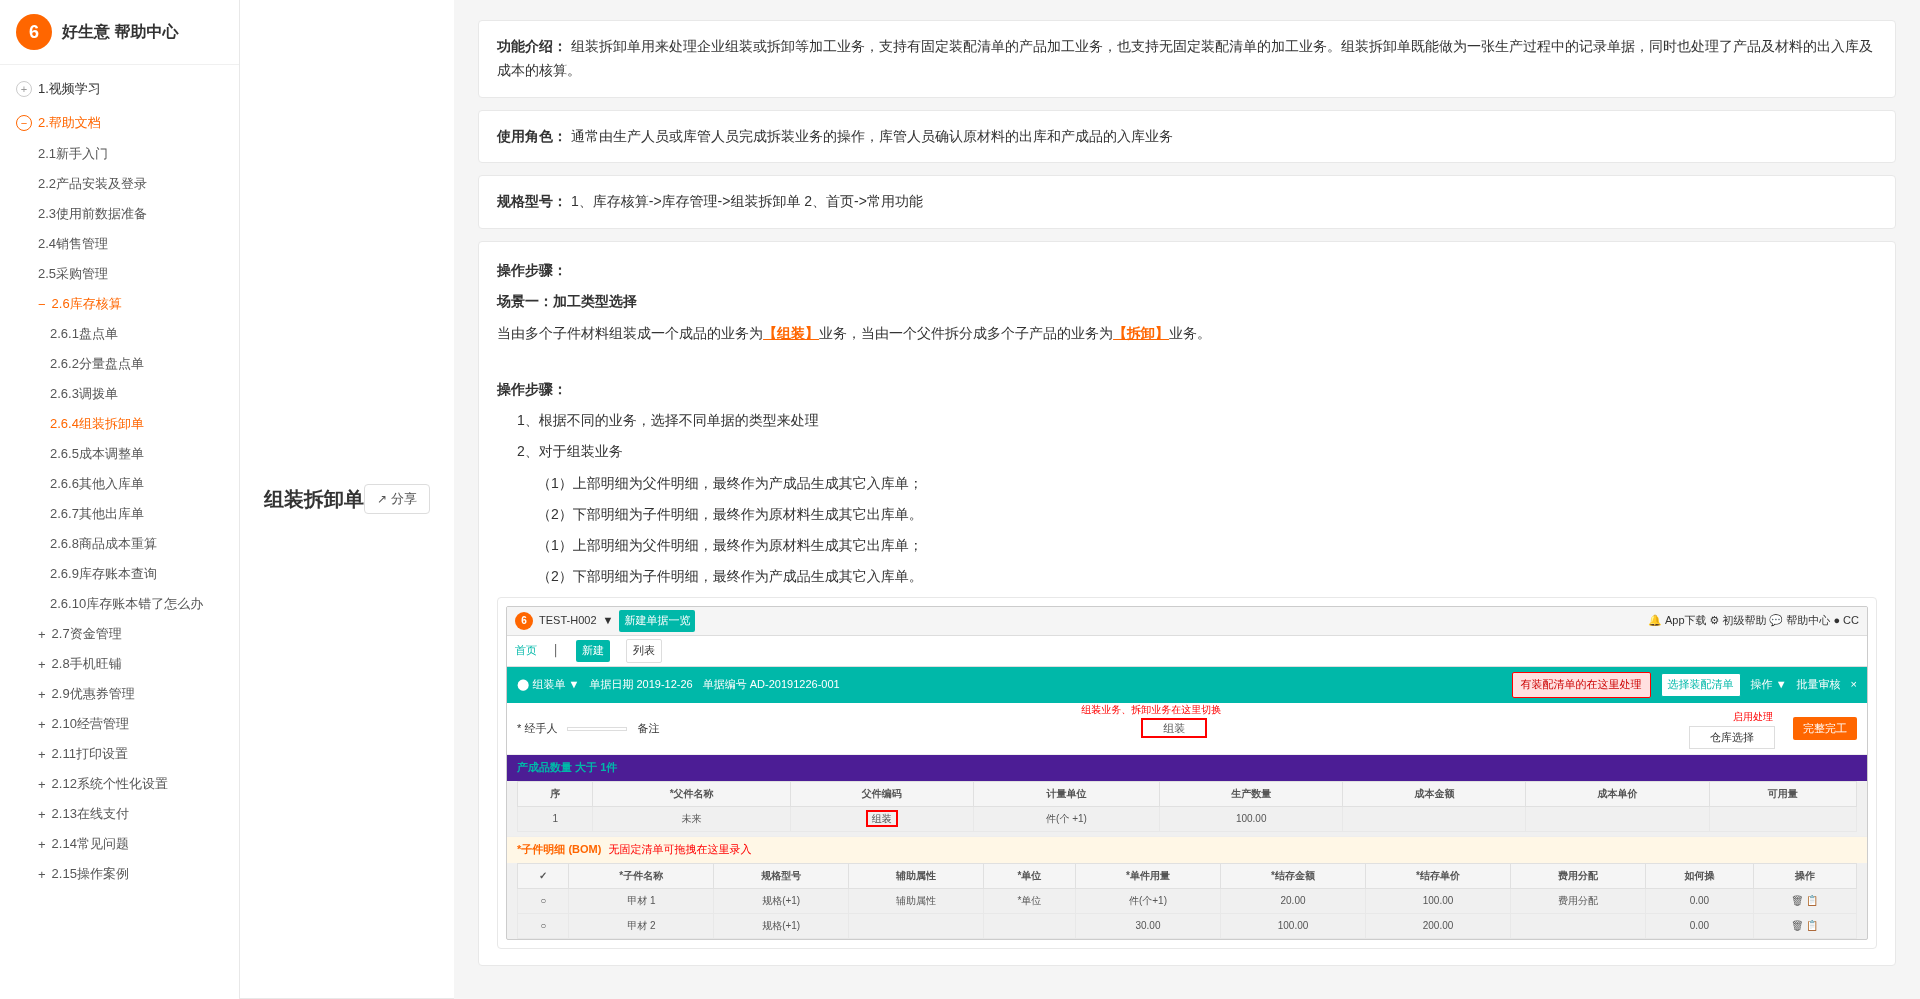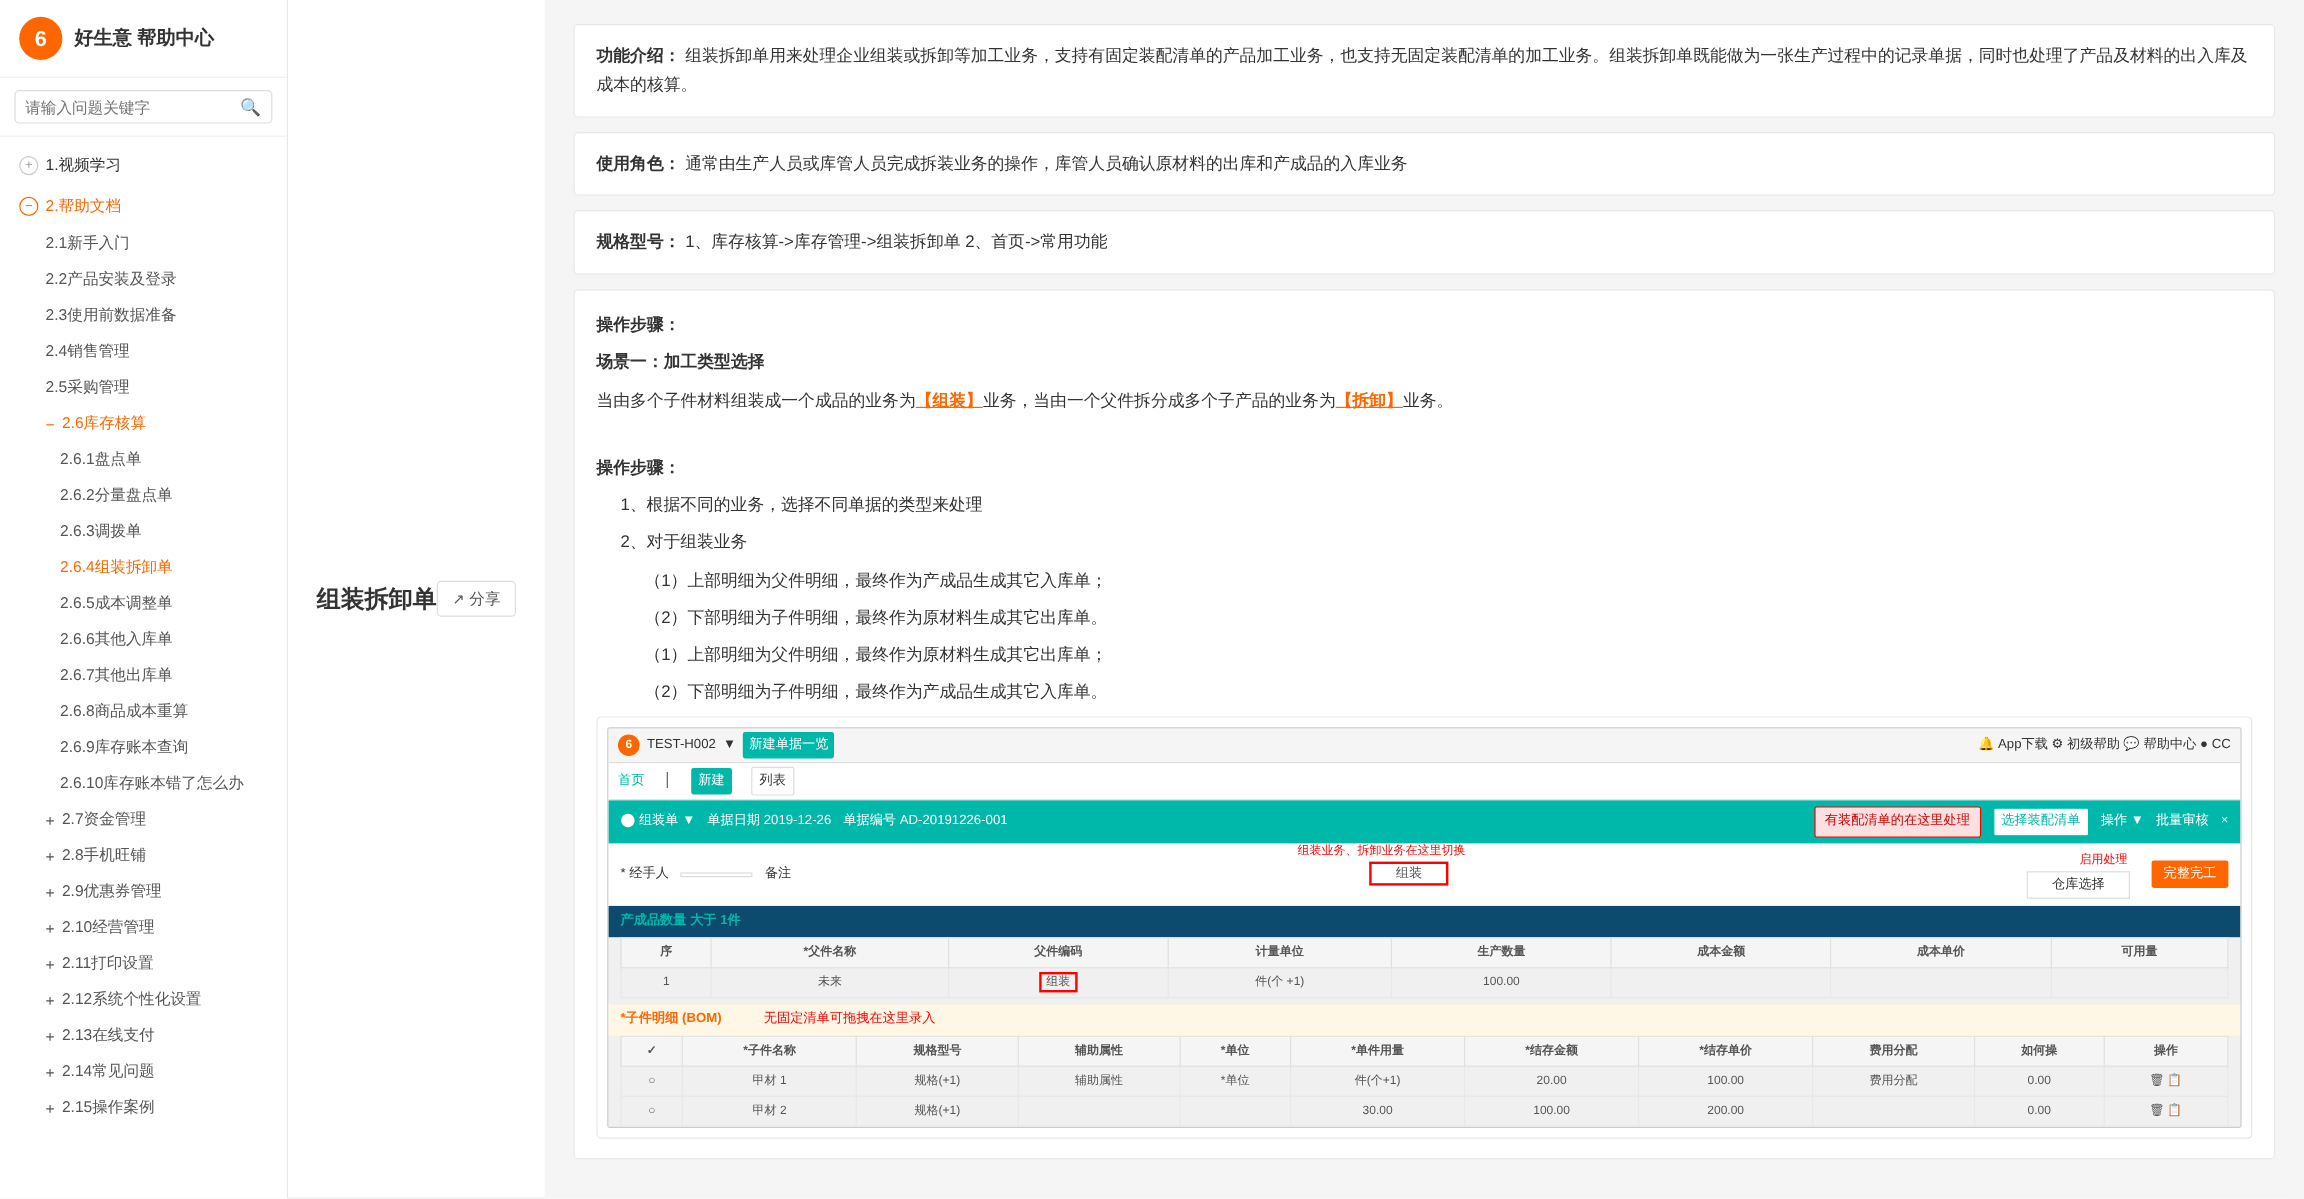--- a/index.html
+++ b/index.html
@@ -263,26 +263,20 @@
 <body>
 
 <div class="sidebar">
   <div class="logo-area">
     <div class="logo-icon">
       <span>6</span>
     </div>
     <span class="logo-text">好生意 帮助中心</span>
   </div>
 
-  <div class="search-area">
-    <div class="search-box">
-      <input type="text" placeholder="请输入问题关键字" style="">
-      <span class="search-icon-btn">🔍</span>
-    </div>
-  </div>
 
   <div class="nav-list">
 
     <div class="nav-group">
       <div class="nav-group-title">
         <span class="plus-icon">+</span>
         <span>1.视频学习</span>
       </div>
     </div>
 
@@ -439,21 +433,21 @@
               <div style="position:absolute; top:-18px; left:-60px; color:red; font-size:10px; white-space:nowrap;">组装业务、拆卸业务在这里切换</div>
             </div>
             <span style="flex:1;"></span>
             <div style="display:flex; flex-direction:column; align-items:center;">
               <span style="color: red; font-size:10px;margin-left:42px;">启用处理</span>
               <span style="border:1px solid #ddd; padding:1px 20px;">仓库选择</span>
             </div>
             <span style="background:#f60;color:#fff;border-radius:2px;padding:2px 10px;margin-left:8px;">完整完工</span>
           </div>
 
-          <div style="background:#0c4a6e; padding: 3px 10px; font-size:11px; font-weight:bold; color:#00b8a9;">
+          <div style="background:#4c1d95; padding: 3px 10px; font-size:11px; font-weight:bold; color:#00b8a9;">
             产成品数量 大于 1件
           </div>
 
           <table class="mock-table" style="margin: 0 10px; width: calc(100% - 20px);">
             <tbody>
                 <tr>
               <th>序</th>
               <th>*父件名称</th>
               <th>父件编码</th>
               <th>计量单位</th>
@@ -470,21 +464,21 @@
               <td>100.00</td>
               <td></td>
               <td></td>
               <td></td>
             </tr>
           </tbody>
             </table>
 
           <div style="position:relative; background:#fff7e6; padding: 3px 10px; font-size:11px; font-weight:bold; color:#f60; border-top:1px solid #eee; margin-top:4px;">
             *子件明细 (BOM)
-            <span style="color:red; margin-left:32px; font-weight:normal;">无固定清单可拖拽在这里录入</span>
+            <span style="color:red; margin-left:4px; font-weight:normal;">无固定清单可拖拽在这里录入</span>
           </div>
 
           <table class="mock-table" style="margin: 0 10px; width: calc(100% - 20px);">
             <tbody>
                 <tr>
               <th>✓</th>
               <th>*子件名称</th>
               <th>规格型号</th>
               <th>辅助属性</th>
               <th>*单位</th>

